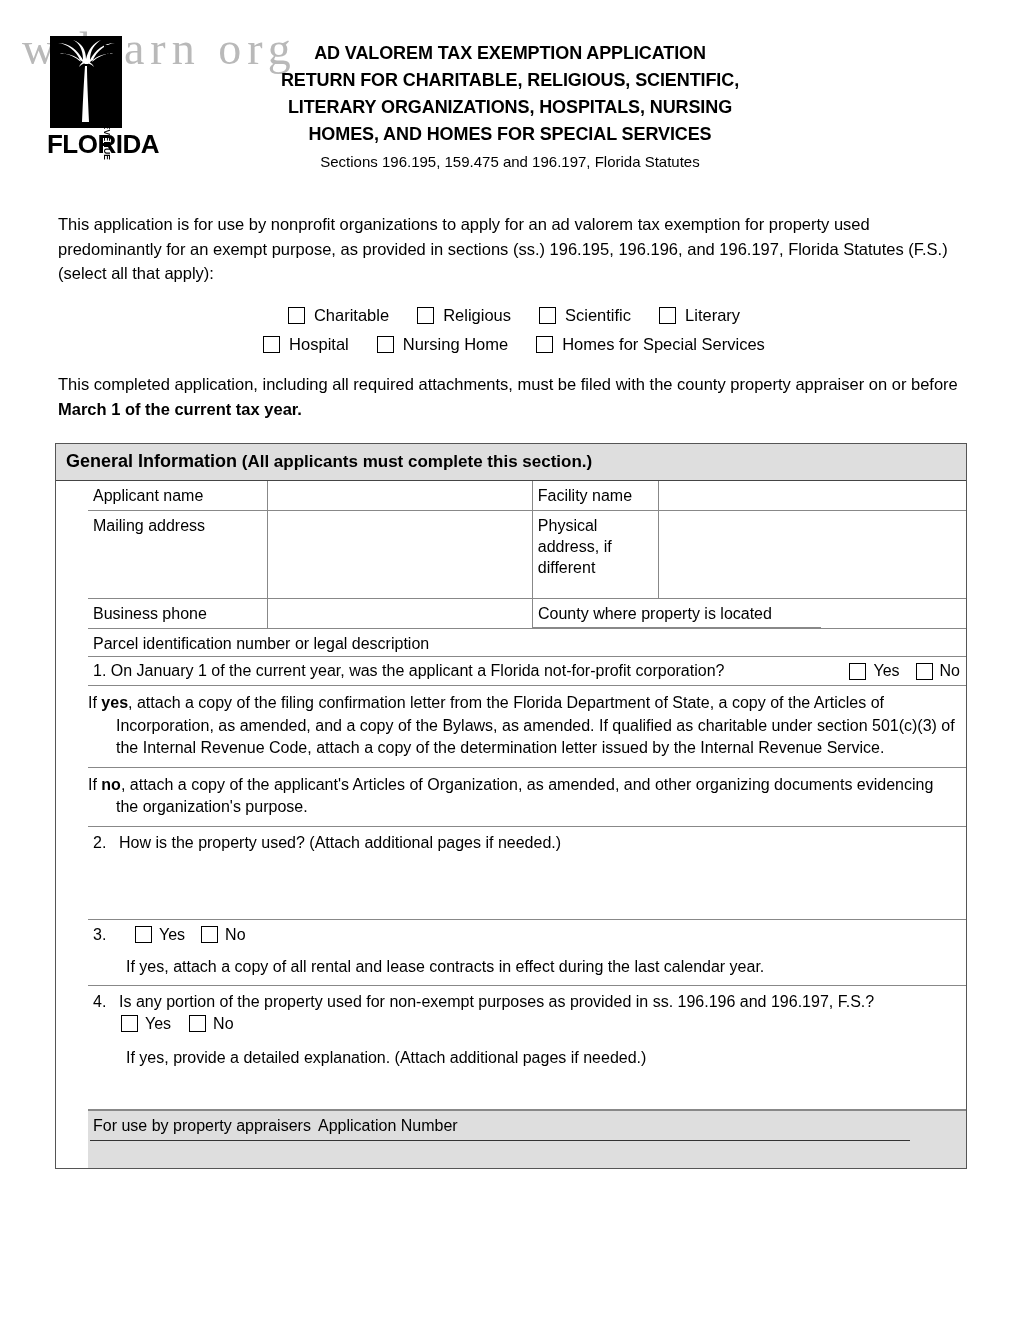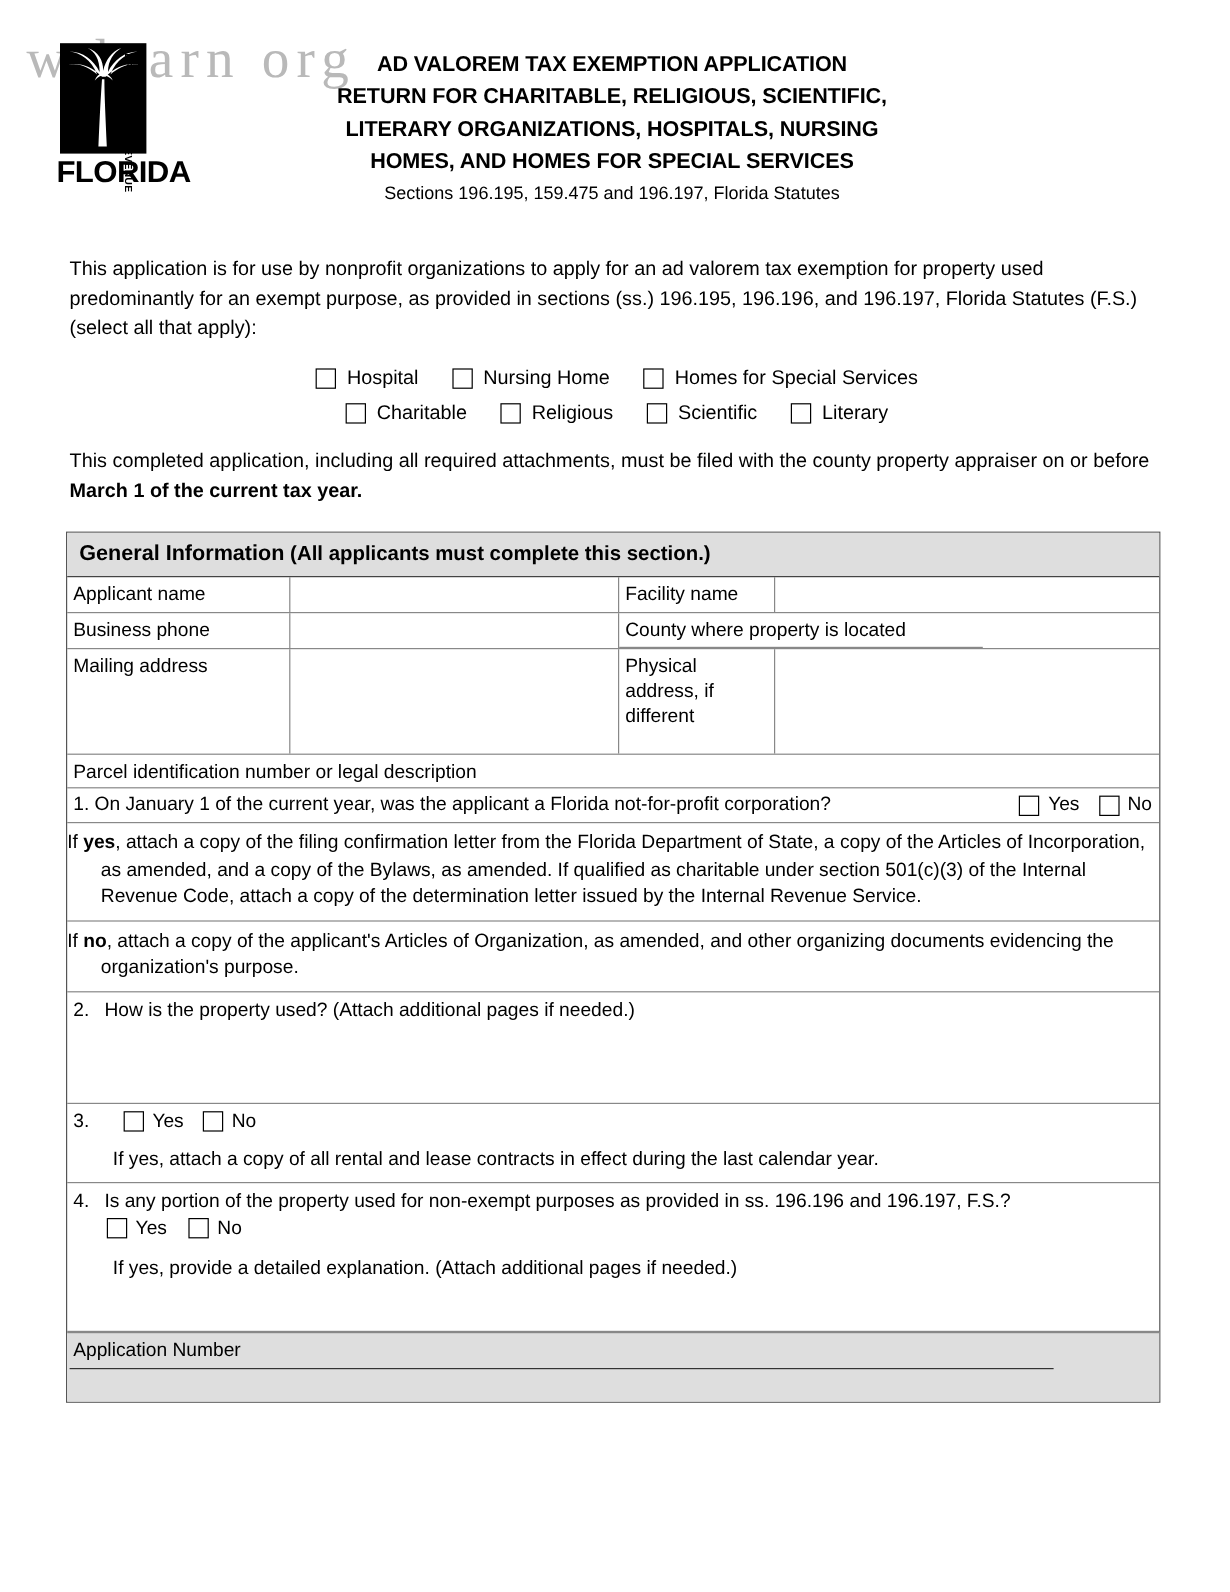--- a/index.html
+++ b/index.html
@@ -175,20 +175,21 @@
     width: 912px;
     border: 1.6px solid #555;
     border-collapse: collapse;
     z-index: 3;
     box-sizing: border-box;
   }
   .row {
     display: flex;
     border-bottom: 1.3px solid #888;
     box-sizing: border-box;
+    margin-left: 32px;
   }
   .row:last-child { border-bottom: none; }
 
   .gi-header {
     background: #dedede;
     padding: 7px 10px 8px 10px;
     font-size: 18px;
     border-bottom: 1.8px solid #444;
   }
   .gi-header b { font-weight: bold; }
@@ -353,83 +354,83 @@
 
 </div>
 
 <div class="intro">
   <p>This application is for use by nonprofit organizations to apply for an ad valorem tax exemption for property used predominantly for an exempt purpose, as provided in sections (ss.) 196.195, 196.196, and 196.197, Florida Statutes (F.S.) (select all that apply):</p>
 
   <div class="checkbox-rows">
     <div class="cb-row">
       <label class="cb-item">
         <span class="cb-box"></span>
+        <span>Charitable</span>
+      </label>
+      <label class="cb-item">
+        <span class="cb-box"></span>
+        <span>Religious</span>
+      </label>
+      <label class="cb-item">
+        <span class="cb-box"></span>
+        <span>Scientific</span>
+      </label>
+      <label class="cb-item">
+        <span class="cb-box"></span>
+        <span>Literary</span>
+      </label>
+    </div>
+    <div class="cb-row">
+      <label class="cb-item">
+        <span class="cb-box"></span>
         <span>Hospital</span>
       </label>
       <label class="cb-item">
         <span class="cb-box"></span>
         <span>Nursing Home</span>
       </label>
       <label class="cb-item">
         <span class="cb-box"></span>
         <span>Homes for Special Services</span>
-      </label>
-    </div>
-    <div class="cb-row">
-      <label class="cb-item">
-        <span class="cb-box"></span>
-        <span>Charitable</span>
-      </label>
-      <label class="cb-item">
-        <span class="cb-box"></span>
-        <span>Religious</span>
-      </label>
-      <label class="cb-item">
-        <span class="cb-box"></span>
-        <span>Scientific</span>
-      </label>
-      <label class="cb-item">
-        <span class="cb-box"></span>
-        <span>Literary</span>
       </label>
     </div>
   </div>
 </div>
 
 <div class="deadline">
   <span>This completed application, including all required attachments, must be filed with the county property appraiser on or before </span><b>March 1 of the current tax year.</b>
 </div>
 
 <div class="form-table">
 
   <div class="gi-header">
     <b>General Information</b><span class="normal"> (All applicants must complete this section.)</span>
   </div>
 
   <div class="row row-applicant">
     <div class="cell c-label-1">Applicant name</div>
     <div class="cell c-input-1"></div>
     <div class="cell c-label-2">Facility name</div>
+    <div class="cell c-input-2"></div>
+  </div>
+
+  <div class="row row-mailing">
+    <div class="cell c-label-1">Mailing address</div>
+    <div class="cell c-input-1"></div>
+    <div class="cell c-label-2">Physical address, if different</div>
     <div class="cell c-input-2"></div>
   </div>
 
   <div class="row row-phone">
     <div class="cell c-label-1">Business phone</div>
     <div class="cell c-input-1"></div>
     <div class="cell c-county">
       <span>County where property is located</span>
       <span class="underline"></span>
     </div>
-  </div>
-
-  <div class="row row-mailing">
-    <div class="cell c-label-1">Mailing address</div>
-    <div class="cell c-input-1"></div>
-    <div class="cell c-label-2">Physical address, if different</div>
-    <div class="cell c-input-2"></div>
   </div>
 
   <div class="row row-parcel">
     <div class="cell full-cell">Parcel identification number or legal description</div>
   </div>
 
   <div class="row">
     <div class="q1 full-cell">
       <span class="q1-text"><span>1.</span> <span>On January 1 of the current year, was the applicant a Florida not-for-profit corporation?</span></span>
       <label class="inline-cb">
@@ -494,18 +495,19 @@
           <span>No</span>
         </label>
       </div>
       <div class="q4-note">If yes, provide a detailed explanation. (Attach additional pages if needed.)</div>
       <div class="q4-pad"></div>
     </div>
   </div>
 
   <div class="row appraiser-row">
     <div class="appraiser-inner full-cell">
+      <span class="appr-label">For use by property appraisers</span>
       <span class="appr-appnum">Application Number</span>
       <span class="appr-underline"></span>
     </div>
   </div>
 
 </div>
 
 </body></html>

